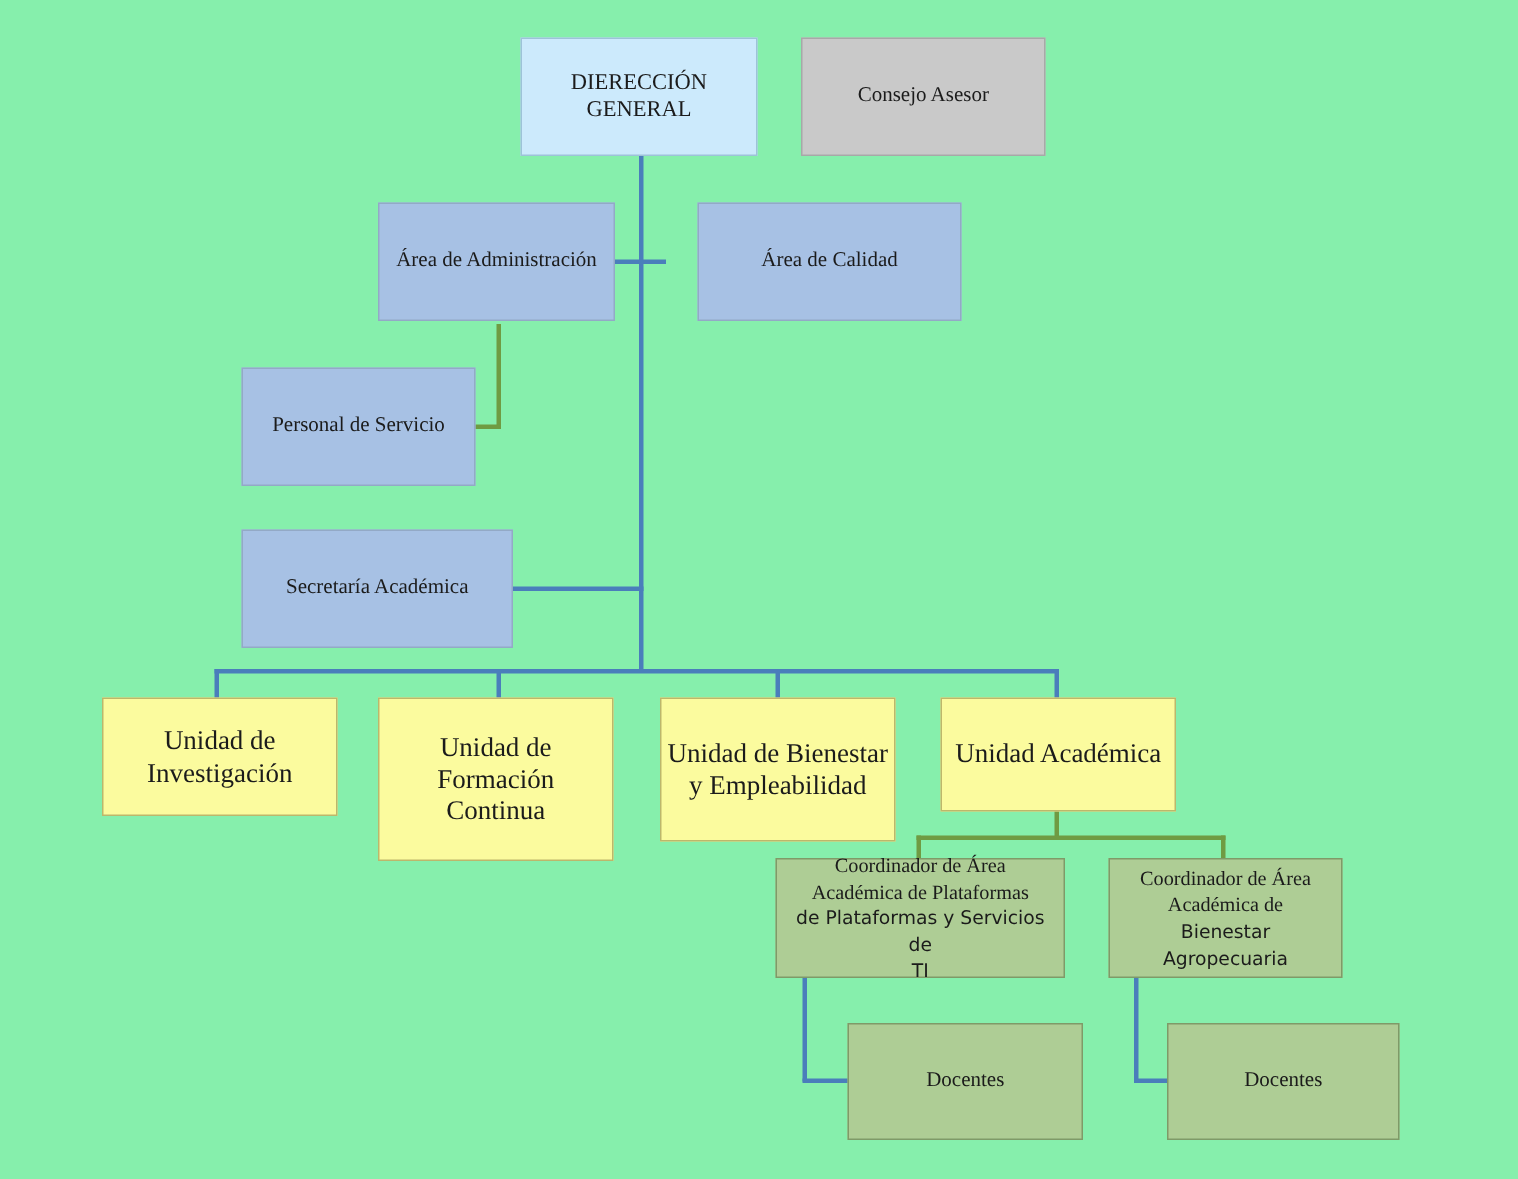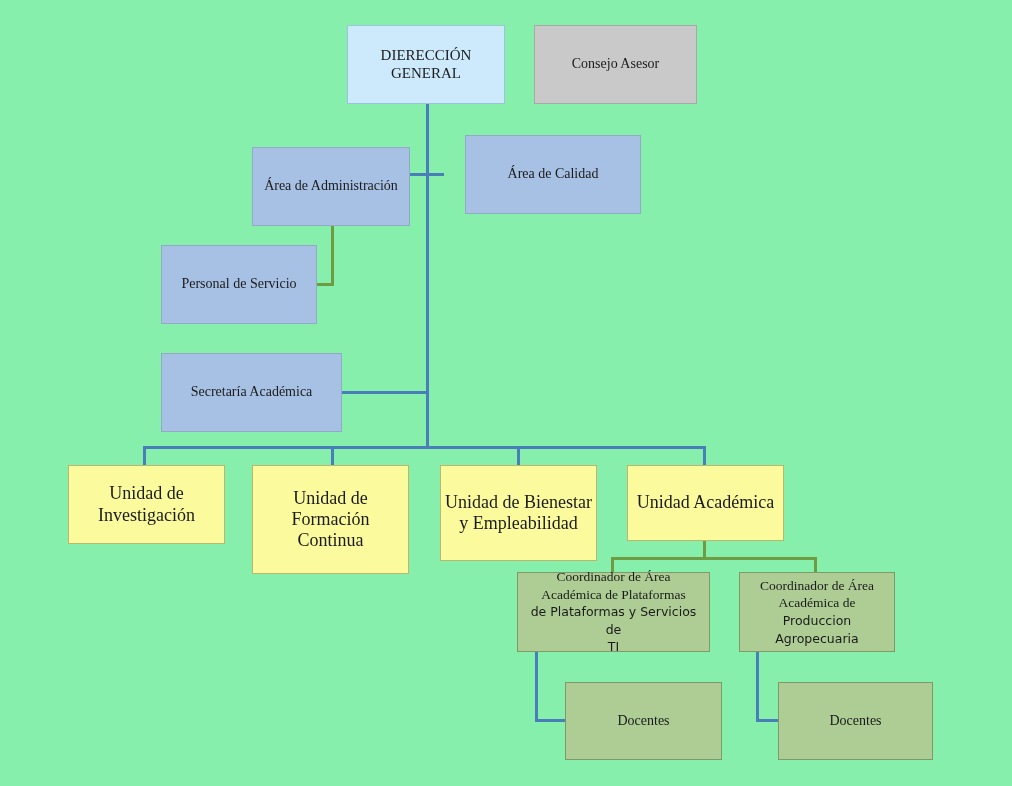--- a/index.html
+++ b/index.html
@@ -112,21 +112,21 @@
   <div class="conn conn-blue" style="left:756px; top:719px; width:23px; height:3px;"></div>
 
   <div class="node n-direccion" style="left:347px; top:25px; width:158px; height:79px;">
     <span class="node-label">DIERECCIÓN GENERAL</span>
   </div>
 
   <div class="node n-consejo" style="left:534px; top:25px; width:163px; height:79px;">
     <span class="node-label">Consejo Asesor</span>
   </div>
 
-  <div class="node n-blue" style="left:252px; top:135px; width:158px; height:79px;margin-top:12px;">
+  <div class="node n-blue" style="left:252px; top:135px; width:158px; height:79px;">
     <span class="node-label">Área de Administración</span>
   </div>
 
   <div class="node n-blue" style="left:441px; top:135px; width:176px; height:79px;margin-left:24px;">
     <span class="node-label">Área de Calidad</span>
   </div>
 
   <div class="node n-blue" style="left:161px; top:245px; width:156px; height:79px;">
     <span class="node-label">Personal de Servicio</span>
   </div>
@@ -157,21 +157,21 @@
       <span>Académica de  Plataformas</span><br>
       <span class="mixed-sans">de Plataformas y Servicios de</span><br>
       <span class="mixed-sans">TI</span>
     </span>
   </div>
 
   <div class="node n-green n-coord" style="left:739px; top:572px; width:156px; height:80px;">
     <span class="node-label">
       <span>Coordinador de Área</span><br>
       <span>Académica de</span><br>
-      <span class="mixed-sans">Produccion</span><br>
+      <span class="mixed-sans">Bienestar</span><br>
       <span class="mixed-sans">Agropecuaria</span>
     </span>
   </div>
 
   <div class="node n-green" style="left:565px; top:682px; width:157px; height:78px;">
     <span class="node-label">Docentes</span>
   </div>
 
   <div class="node n-green" style="left:778px; top:682px; width:155px; height:78px;">
     <span class="node-label">Docentes</span>

